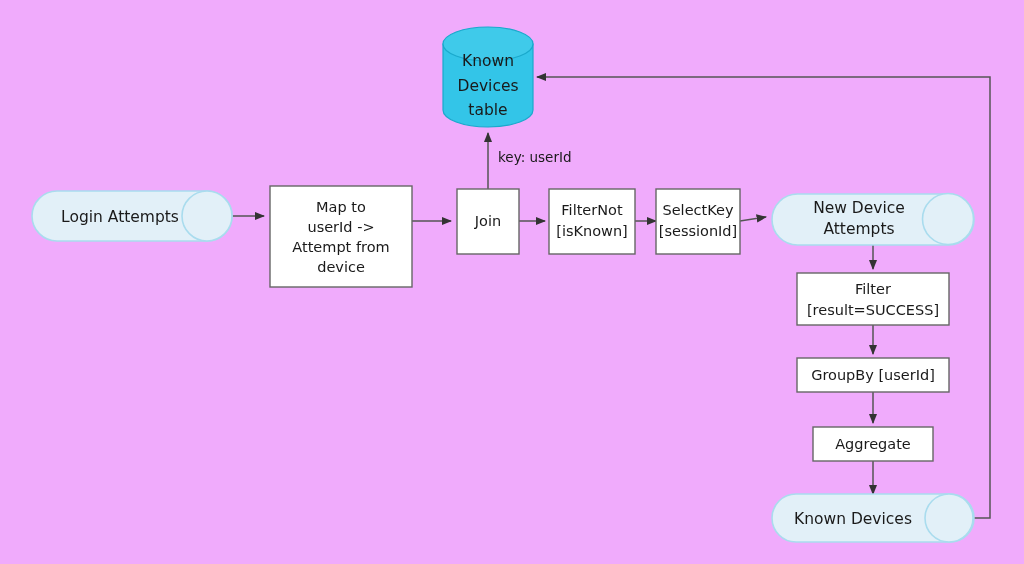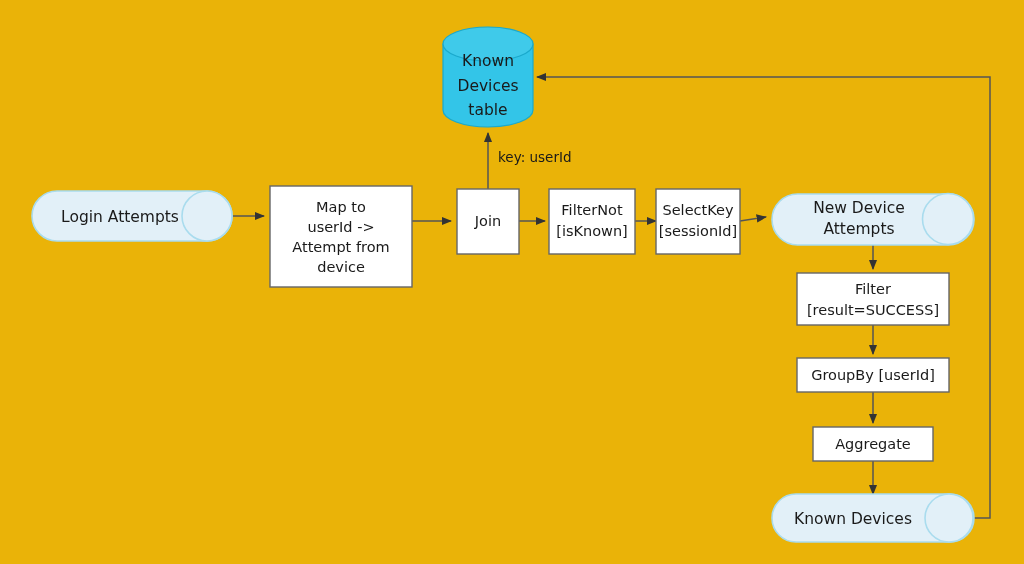--- a/index.html
+++ b/index.html
@@ -8,21 +8,21 @@
     padding: 0;
     background: #ffffff;
   }
   body {
     font-family: "DejaVu Sans", "Liberation Sans", sans-serif;
   }
   #canvas {
     position: relative;
     width: 1024px;
     height: 564px;
-    background: #eab308;
+    background: #f0abfc;
     overflow: hidden;
   }
   #diagram-svg {
     position: absolute;
     left: 0;
     top: 0;
     width: 1024px;
     height: 564px;
   }
   .node-label {

